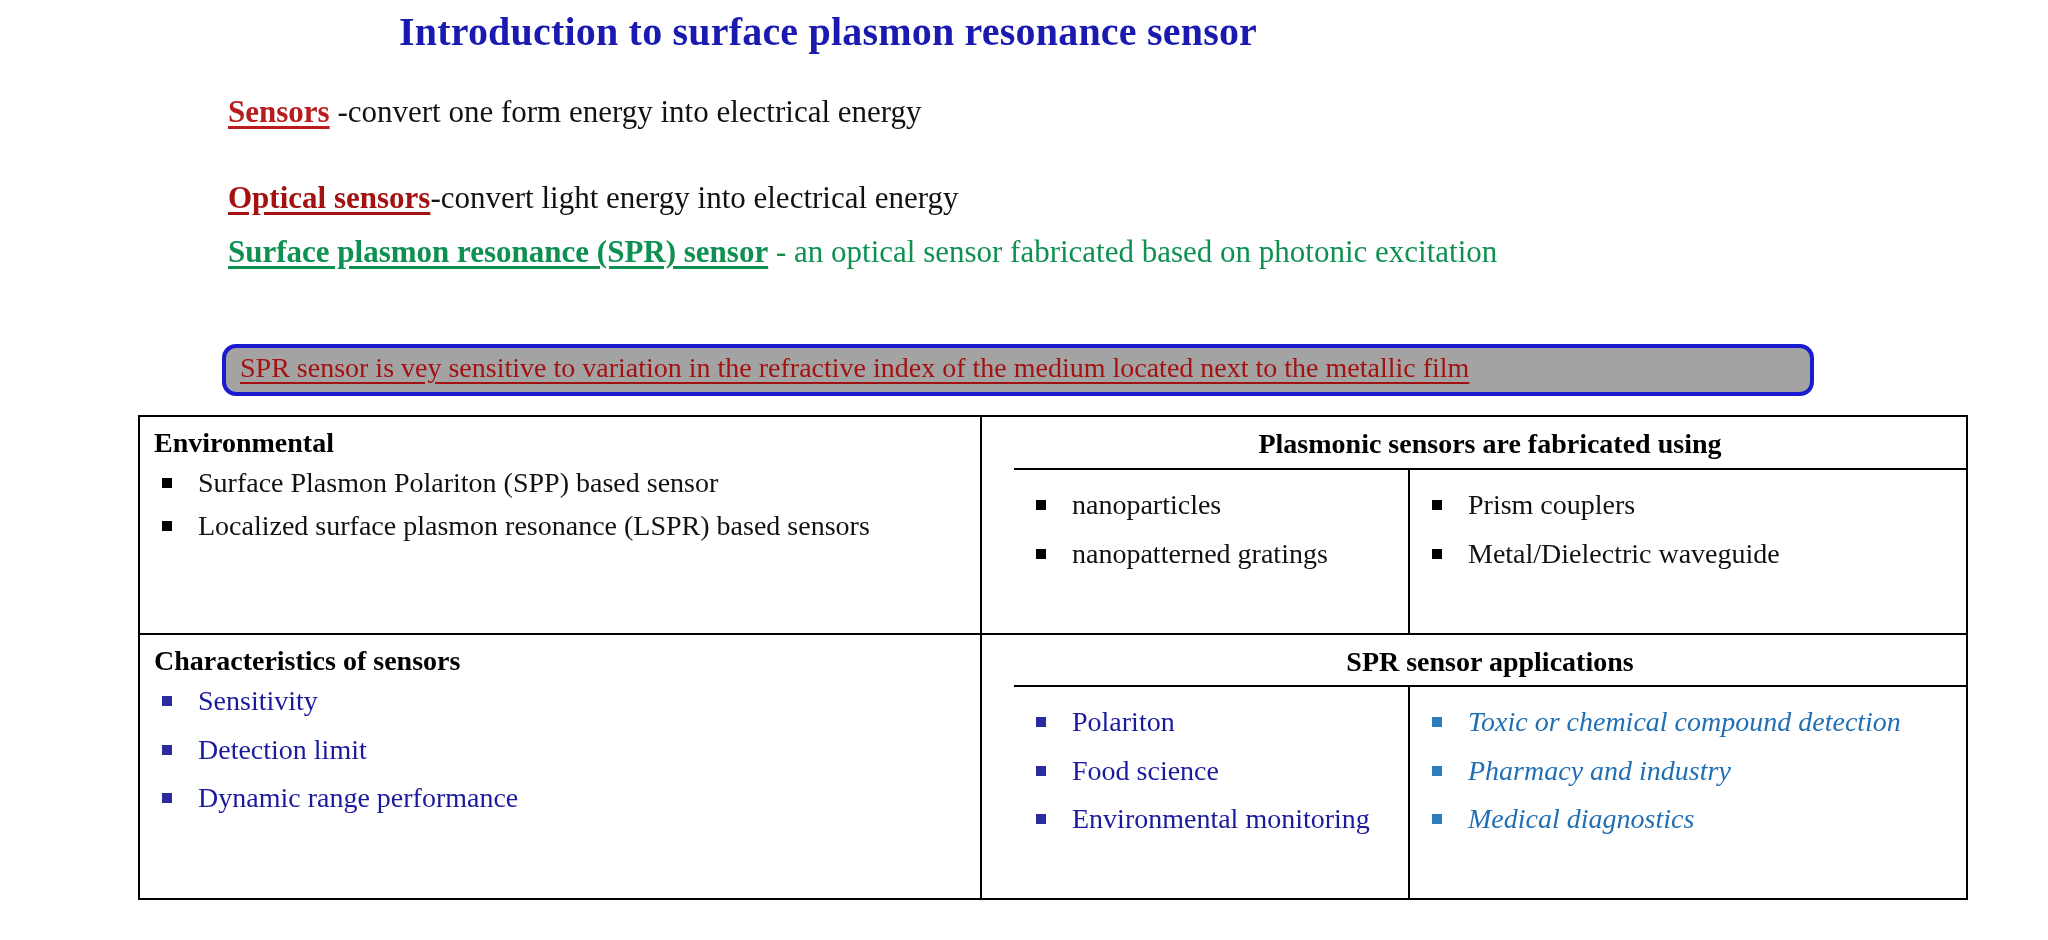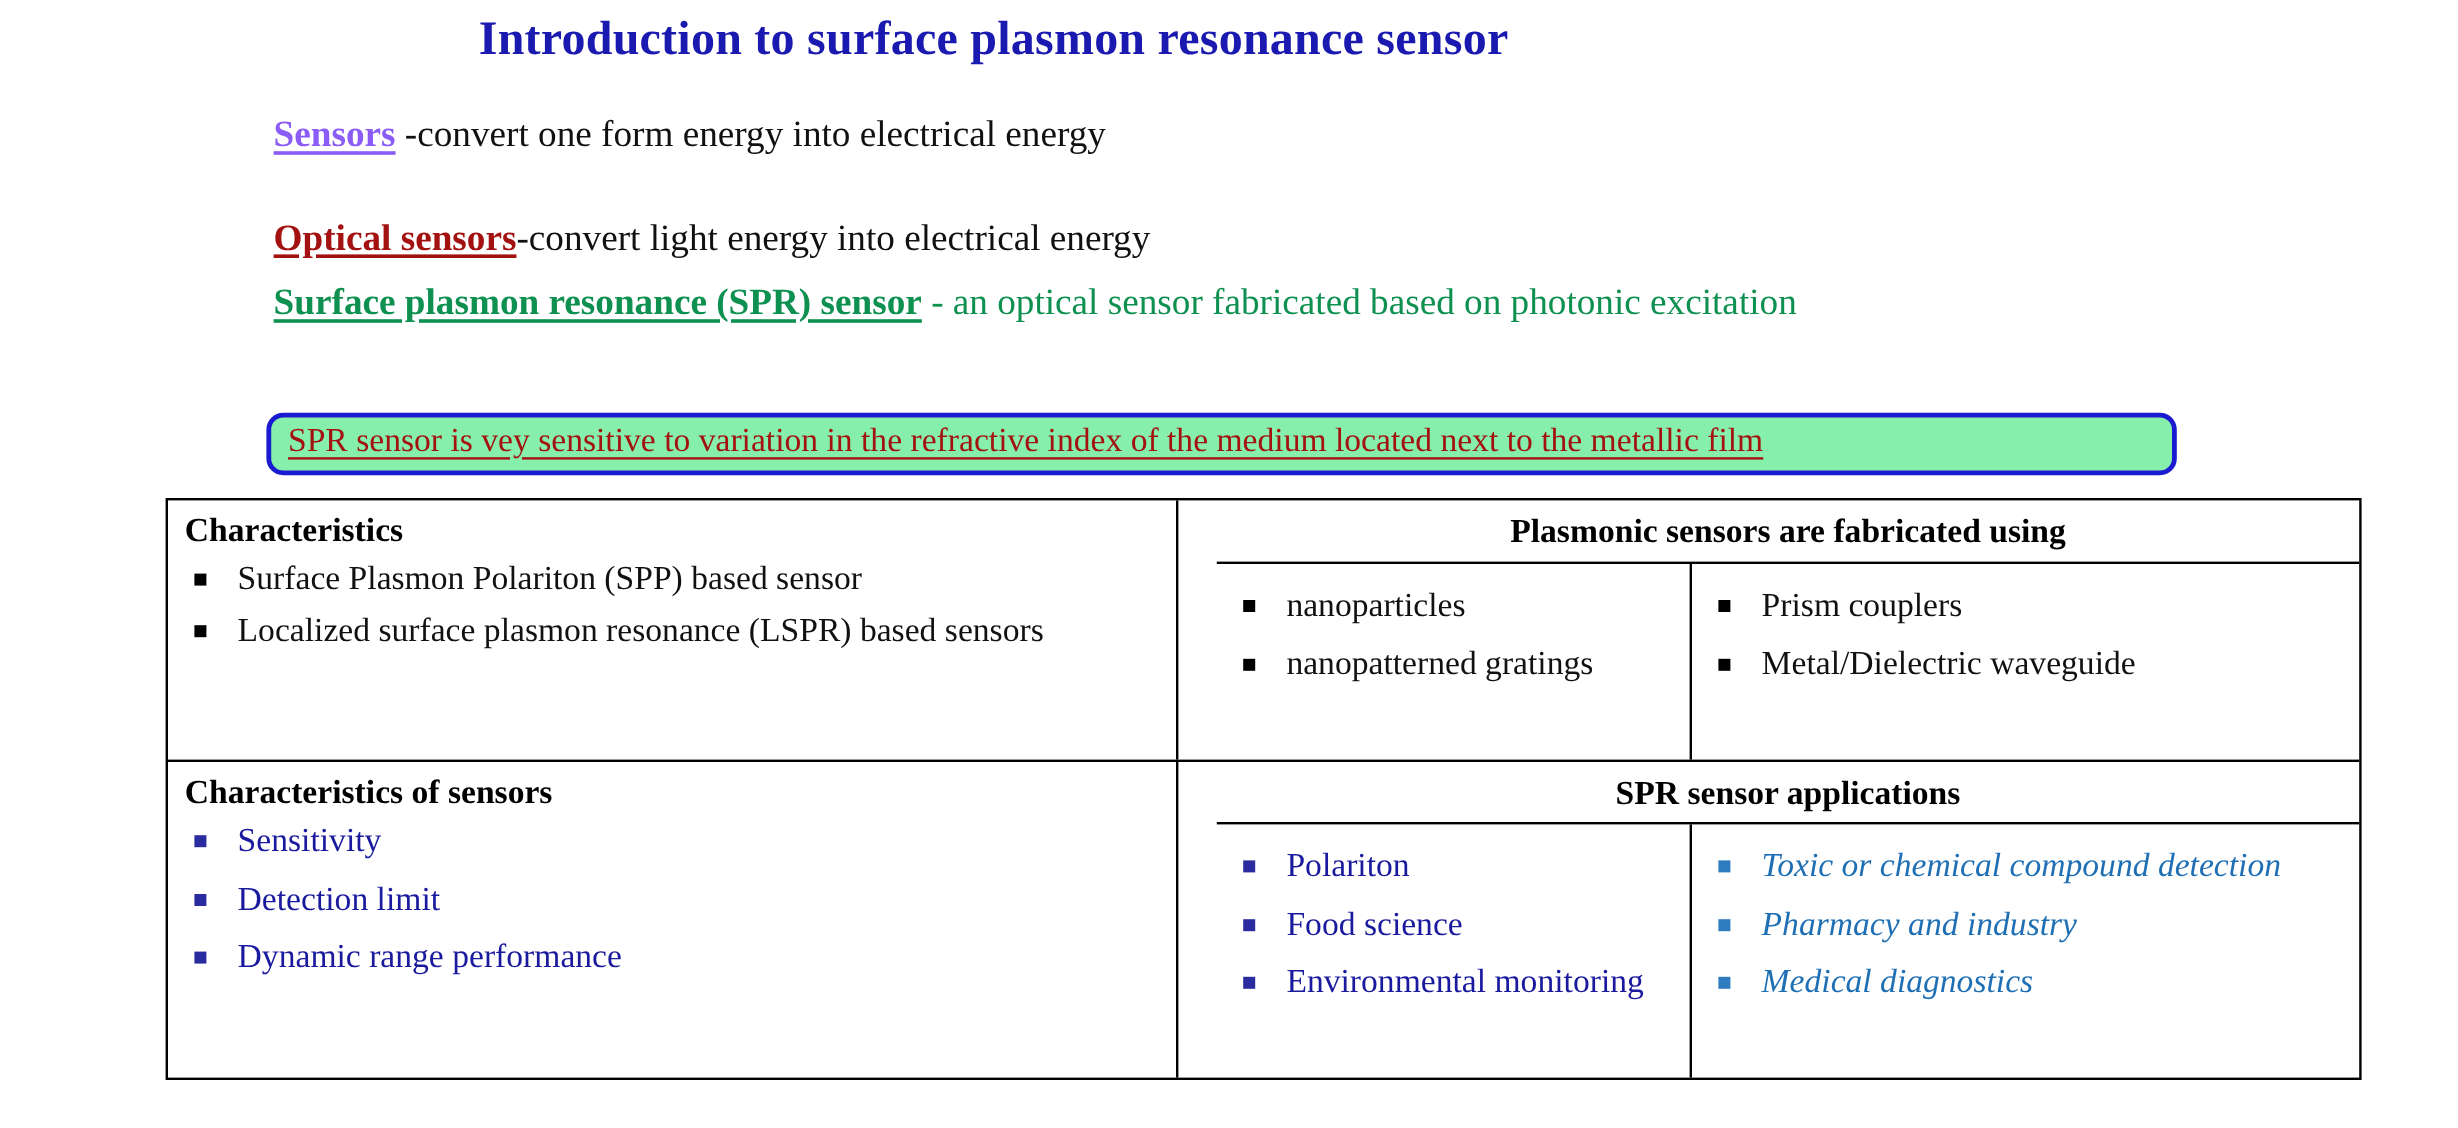--- a/index.html
+++ b/index.html
@@ -38,36 +38,36 @@
   }
   .def-line.l1 { top: 94px; }
   .def-line.l2 { top: 180px; }
   .def-line.l3 { top: 234px; }
 
   .term {
     font-weight: bold;
     text-decoration: underline;
     text-underline-offset: 4px;
   }
-  .term-black { color: #8b5cf6; }
+  .term-black { color: #b91c1c; }
   .term-red   { color: #A31111; }
   .term-green { color: #0E9150; }
   .tail-green { color: #0E9150; }
 
   
   .highlight-box {
     position: absolute;
     left: 222px;
     top: 344px;
     width: 1592px;
     height: 52px;
     border: 4px solid #1A1AD0;
     border-radius: 14px;
     box-sizing: border-box;
-    background: #86efac;
+    background: #a3a3a3;
   }
   .highlight-text {
     position: absolute;
     left: 14px;
     top: 4px;
     font-size: 28px;
     color: #A31111;
     text-decoration: underline;
     text-underline-offset: 5px;
     white-space: nowrap;
@@ -184,21 +184,21 @@
 
 <div class="highlight-box">
   <span class="highlight-text">SPR sensor is vey sensitive to variation in the refractive index of the medium located next to the metallic film</span>
 </div>
 
 <div class="info-table">
 
   <div class="row row-top">
 
     <div class="col-left">
-      <div class="cell-head">Characteristics</div>
+      <div class="cell-head">Environmental</div>
       <ul class="blist">
         <li>
           <span class="bullet"></span>
           <span>Surface Plasmon Polariton (SPP) based  sensor</span>
         </li>
         <li>
           <span class="bullet"></span>
           <span>Localized surface plasmon resonance (LSPR) based sensors</span>
         </li>
       </ul>

